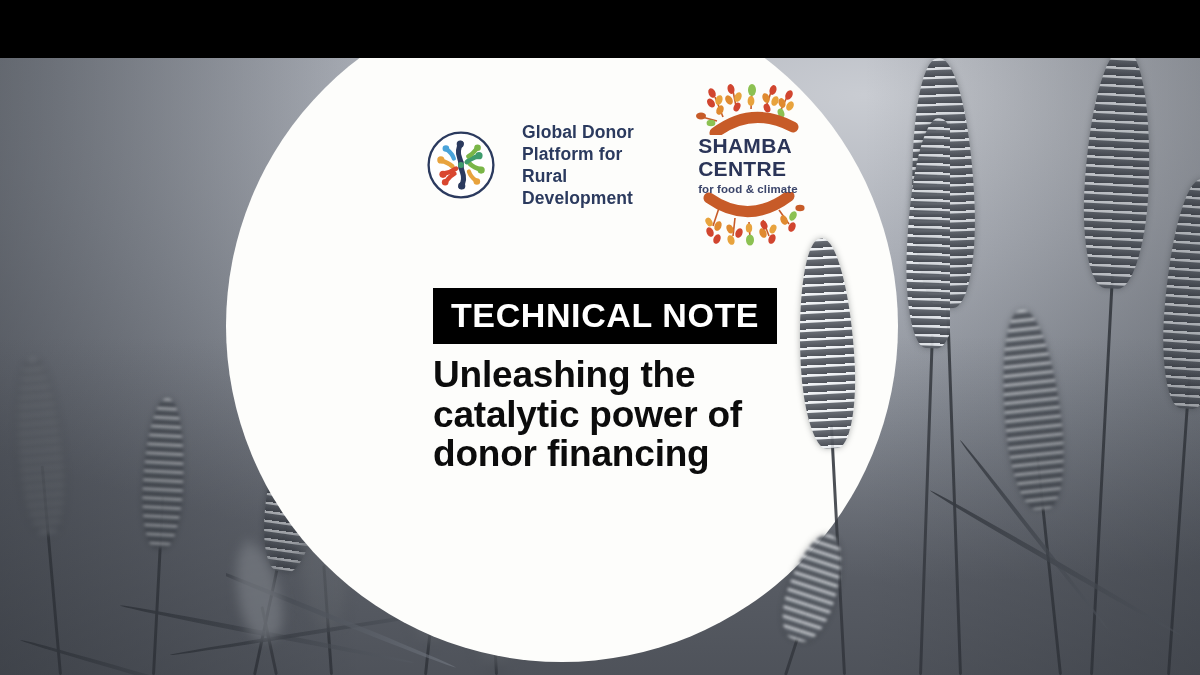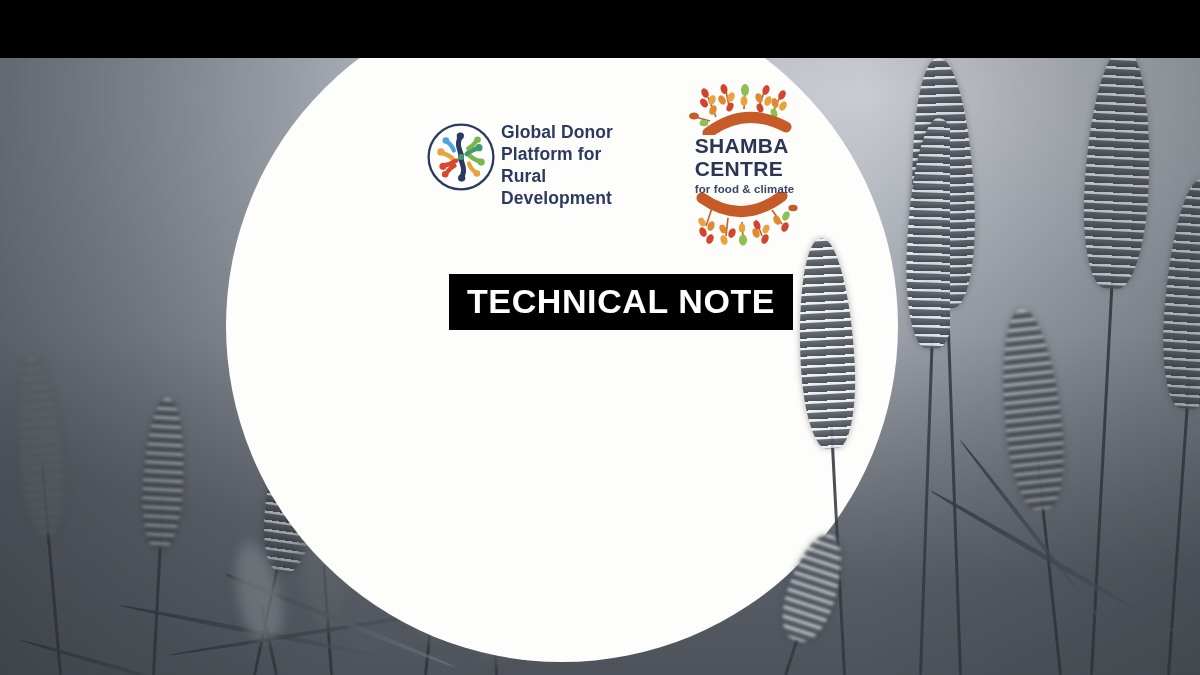--- a/index.html
+++ b/index.html
@@ -112,21 +112,21 @@
     left: 425px;
     top: 80px;
     width: 380px;
     height: 170px;
     display: flex;
     align-items: center;
     gap: 30px;
   }
 
   
-  .gdprd { display: flex; gap: 4px; }
+  .gdprd { display: flex; align-items: center; gap: 25px; }
   .gdprd-mark {
     width: 72px; height: 72px;
     flex: 0 0 72px;
   }
   .gdprd-text {
     font-size: 17.5px;
     line-height: 1.26;
     font-weight: 600;
     color: #2b3a5e;
     letter-spacing: 0.1px;
@@ -159,24 +159,23 @@
     font-size: 11.5px;
     font-weight: 700;
     color: #3b456a;
     letter-spacing: 0.1px;
   }
 
   
   .banner {
     position: absolute;
     left: 433px;
-    top: 274px;
+    top: 288px;
     background: #000;
     padding: 10px 18px 12px 18px;
-    margin-left: 16px;
   }
   .banner-text {
     font-size: 34px;
     font-weight: 700;
     color: #fff;
     letter-spacing: 0.6px;
     line-height: 1;
   }
 
   
@@ -405,15 +404,18 @@
             </g>
           </g>
         </svg>
       </div>
     </div>
 
     <div class="banner">
       <div class="banner-text">TECHNICAL NOTE</div>
     </div>
 
+    <div class="headline">Unleashing the
+catalytic power of
+donor financing</div>
 
   </div>
 </div>
 
 </body></html>

